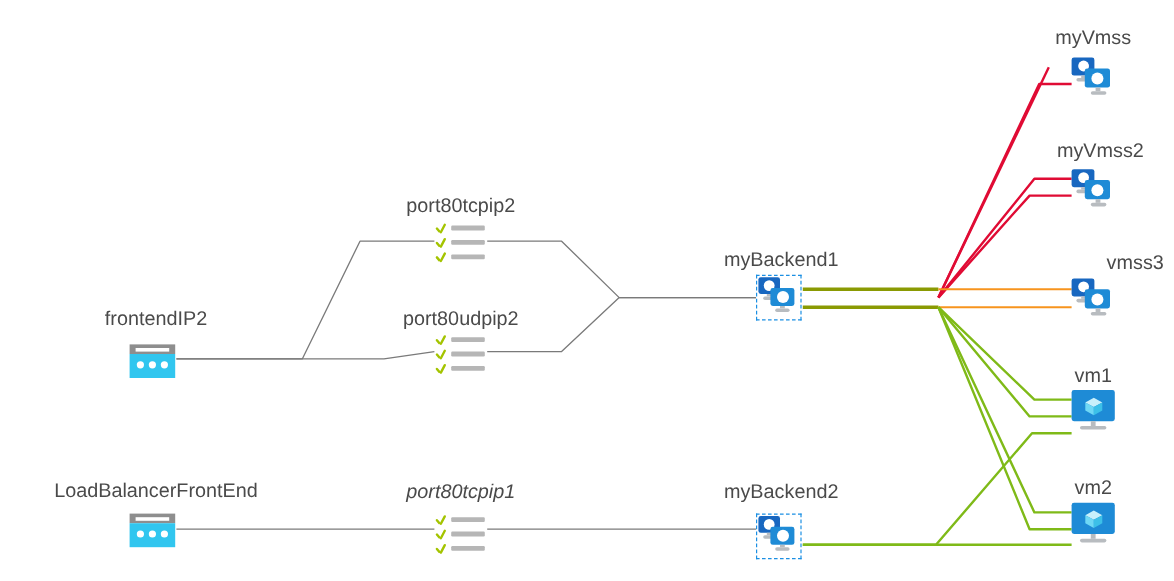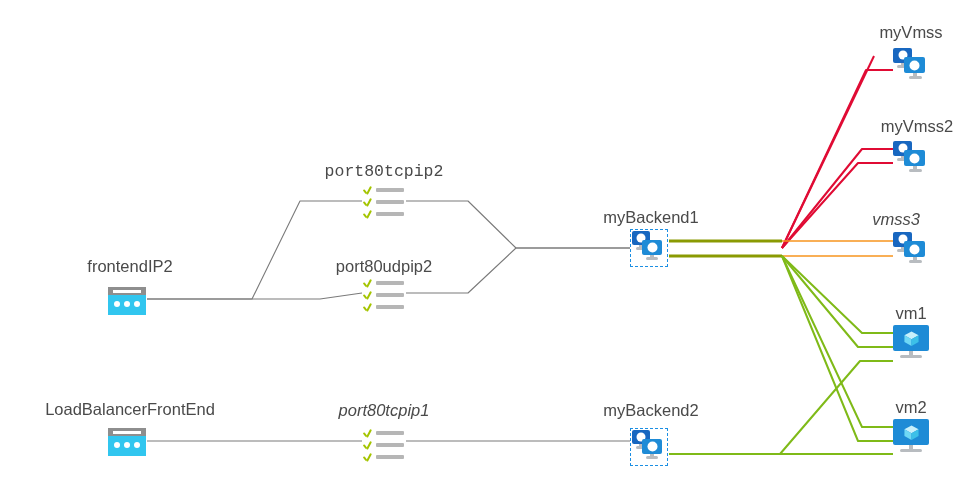--- a/index.html
+++ b/index.html
@@ -220,21 +220,21 @@
           <div class="fe-top"></div>
           <div class="fe-slot"></div>
           <div class="fe-body"></div>
           <div class="dots">
             <i></i>
             <i></i>
             <i></i>
           </div>
         </div>
       </div>
-      <div class="node-label center" style="left: 384px; top: 162px; font-family: Liberation Mono, monospace;">port80tcpip2</div>
+      <div class="node-label center" style="left: 384px; top: 162px;">port80tcpip2</div>
       <div style="position: absolute; left: 362px; top: 185px;">
         <div class="rule-icon">
           <div class="rule-row">
             <span class="rule-check"></span>
             <span class="rule-bar"></span>
           </div>
           <div class="rule-row">
             <span class="rule-check"></span>
             <span class="rule-bar"></span>
           </div>
@@ -359,21 +359,21 @@
           <div class="mon" style="left: 11px; top: 9px; width: 21px; height: 21px;">
             <div class="screen" style="width: 21px; height: 16px; background: rgb(30, 139, 214);"></div>
             <div class="neck" style="left: 8.5px; top: 16px; width: 4px; height: 3px;"></div>
             <div class="base" style="left: 4.5px; top: 19px; width: 13px; height: 3px;"></div>
             <div class="gear" style="left: 7px; top: 5px; width: 7px; height: 7px; background: rgb(255, 255, 255); box-shadow: rgb(255, 255, 255) 0px 0px 0px 1.5px, rgb(255, 255, 255) 2.94px 0px 0px -2.38px, rgb(255, 255, 255) -2.94px 0px 0px -2.38px, rgb(255, 255, 255) 0px 2.94px 0px -2.38px, rgb(255, 255, 255) 0px -2.94px 0px -2.38px;">
               <div style="position: absolute; left: 50%; top: 50%; transform: translate(-50%, -50%); width: 3px; height: 3px; border-radius: 50%; background: rgb(255, 255, 255);"></div>
             </div>
           </div>
         </div>
       </div>
-      <div class="node-label center" style="left: 896px; top: 209px; font-style: italic;">vmss3</div>
+      <div class="node-label center" style="left: 946px; top: 209px;">vmss3</div>
       <div style="position: absolute; left: 893px; top: 232px;">
         <div style="position: relative; width: 34px; height: 34px;">
           <div class="mon" style="left: 0px; top: 0px; width: 19px; height: 20px;">
             <div class="screen" style="width: 19px; height: 15px; background: rgb(24, 103, 192);"></div>
             <div class="neck" style="left: 7.5px; top: 15px; width: 4px; height: 2px;"></div>
             <div class="base" style="left: 3.5px; top: 17px; width: 11px; height: 3px;"></div>
             <div class="gear" style="left: 7px; top: 4px; width: 6px; height: 6px; background: rgb(255, 255, 255); box-shadow: rgb(255, 255, 255) 0px 0px 0px 1.5px, rgb(255, 255, 255) 2.52px 0px 0px -2.04px, rgb(255, 255, 255) -2.52px 0px 0px -2.04px, rgb(255, 255, 255) 0px 2.52px 0px -2.04px, rgb(255, 255, 255) 0px -2.52px 0px -2.04px;">
               <div style="position: absolute; left: 50%; top: 50%; transform: translate(-50%, -50%); width: 2px; height: 2px; border-radius: 50%; background: rgb(255, 255, 255);"></div>
             </div>
           </div>

